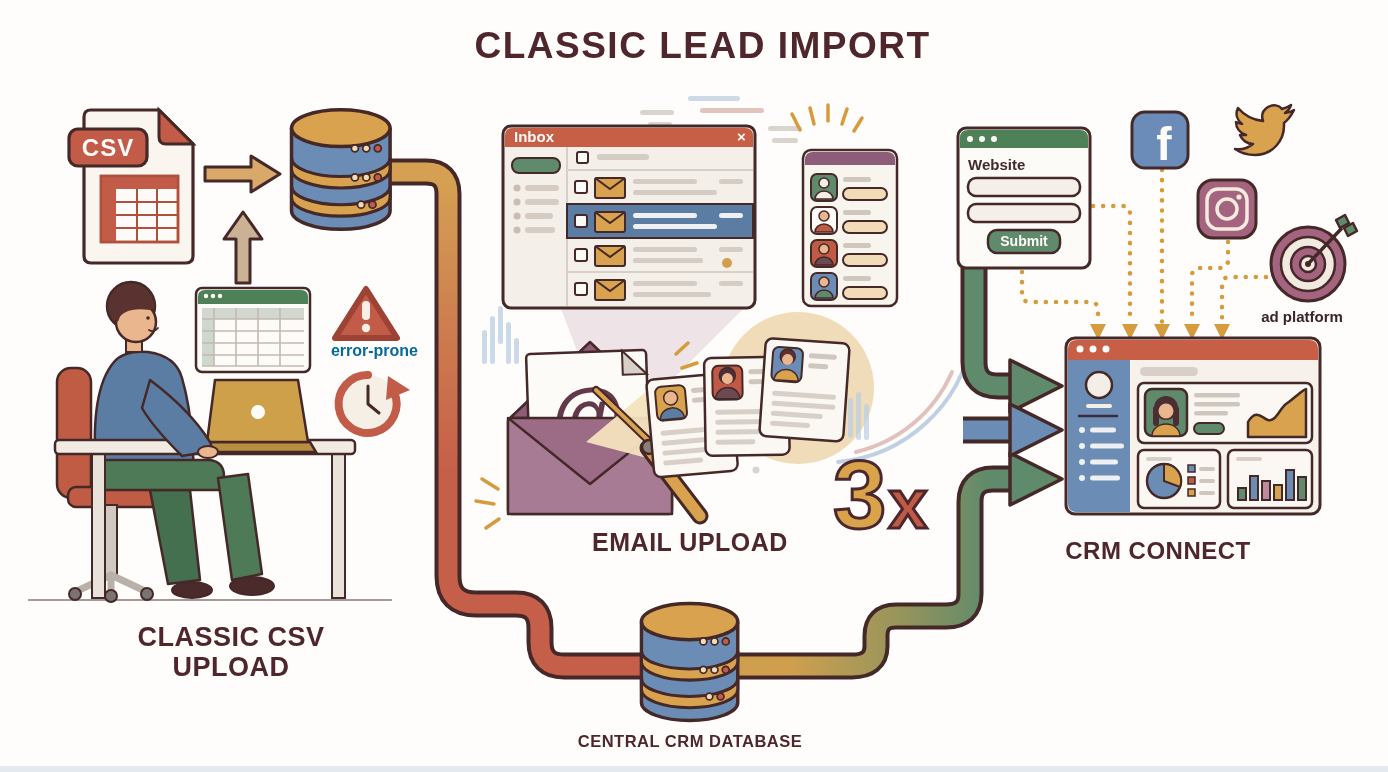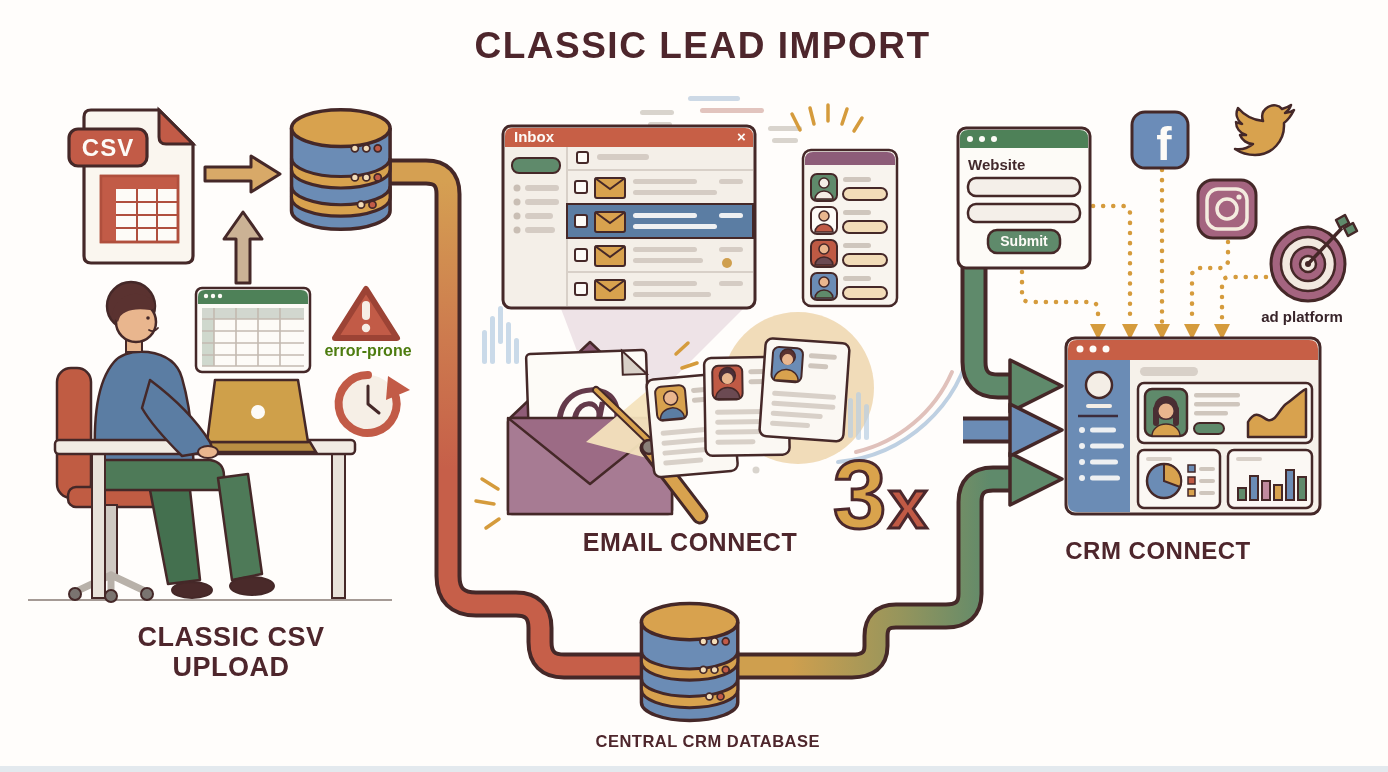--- a/index.html
+++ b/index.html
@@ -4,22 +4,22 @@
 <style>
   html,body{margin:0;padding:0;background:#fffdfb;}
   #stage{position:relative;width:1388px;height:772px;overflow:hidden;background:#fffdfb;
          font-family:"Liberation Sans",sans-serif;}
   .abs{position:absolute;}
   .lbl{font-weight:bold;color:#4e262c;text-align:center;line-height:1.1;}
   .title{left:4px;right:0;top:26px;font-size:37px;letter-spacing:1.5px;padding-left:13px;}
   .lbl-manual{left:85px;top:623px;width:292px;font-size:27px;letter-spacing:.5px;}
   .lbl-email{left:560px;top:529px;width:260px;font-size:25px;letter-spacing:.5px;}
   .lbl-crm{left:1028px;top:538px;width:260px;font-size:24px;letter-spacing:.5px;text-align:center;}
-  .lbl-central{left:560px;top:732px;width:260px;font-size:16.5px;letter-spacing:.5px;text-align:right;}
-  .lbl-error{left:318px;top:342px;width:100px;font-size:16px;color:#4d7c0f;}
+  .lbl-central{left:560px;top:732px;width:260px;font-size:16.5px;letter-spacing:.5px;}
+  .lbl-error{left:318px;top:342px;width:100px;font-size:16px;color:#0369a1;text-align:right;}
   .mult{left:833px;top:447px;display:flex;align-items:baseline;font-weight:bold;
         -webkit-text-stroke:3px #4c282c;line-height:1;}
   .mult .n{font-size:96px;color:#d9a34c;}
   .mult .x{font-size:70px;color:#c05a45;margin-left:2px;}
   .bottom-strip{left:0;right:0;bottom:0;height:6px;background:#e3e9ee;}
   svg text{font-family:"Liberation Sans",sans-serif;}
 </style>
 </head>
 <body>
 
@@ -478,21 +478,21 @@
     </g>
     <rect x="0" y="0" width="254" height="176" rx="9" fill="none" stroke="#452828" stroke-width="3"></rect>
   </g>
 
   <use href="#db-sym" transform="translate(288,107) scale(0.88)"></use>
   <use href="#db-sym" transform="translate(638,601) scale(0.86)"></use>
 </svg>
 
 <div class="abs lbl title">CLASSIC LEAD IMPORT</div>
 <div class="abs lbl lbl-manual">CLASSIC CSV UPLOAD</div>
-<div class="abs lbl lbl-email">EMAIL CONNECT</div>
+<div class="abs lbl lbl-email">EMAIL UPLOAD</div>
 <div class="abs lbl lbl-crm">CRM CONNECT</div>
 <div class="abs lbl lbl-central">CENTRAL CRM DATABASE</div>
 <div class="abs lbl lbl-error">error-prone</div>
 <div class="abs mult">
   <span class="n">3</span>
       <span class="x">x</span>
 </div>
 <div class="abs bottom-strip"></div>
 
 </div>

